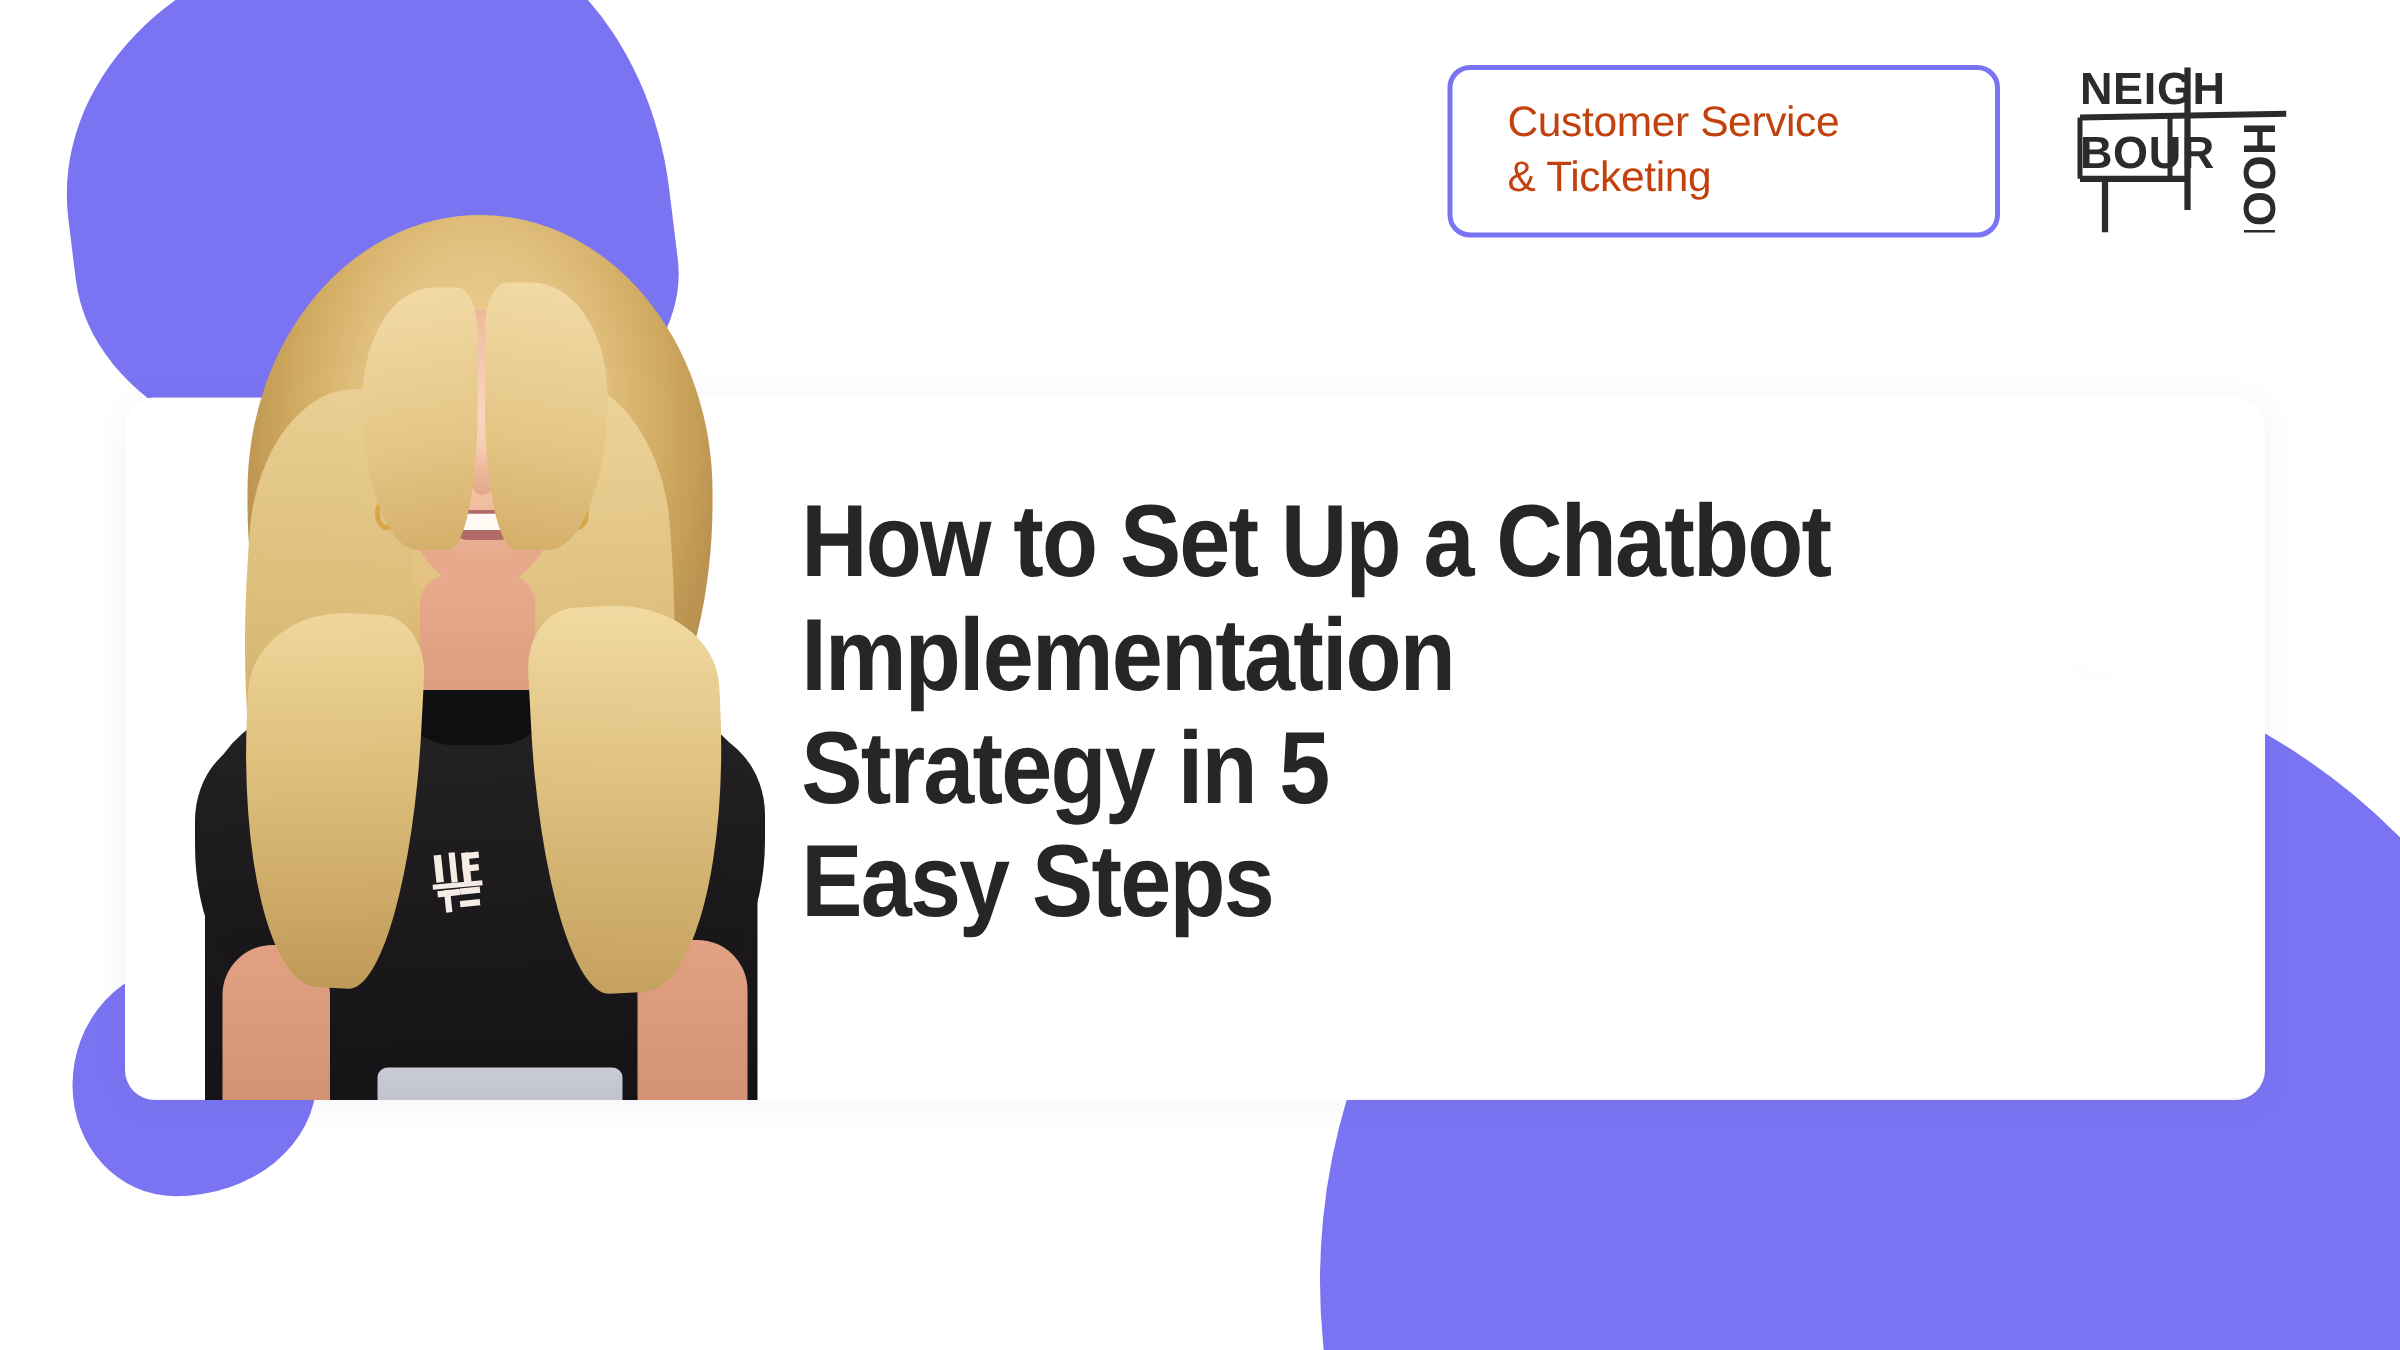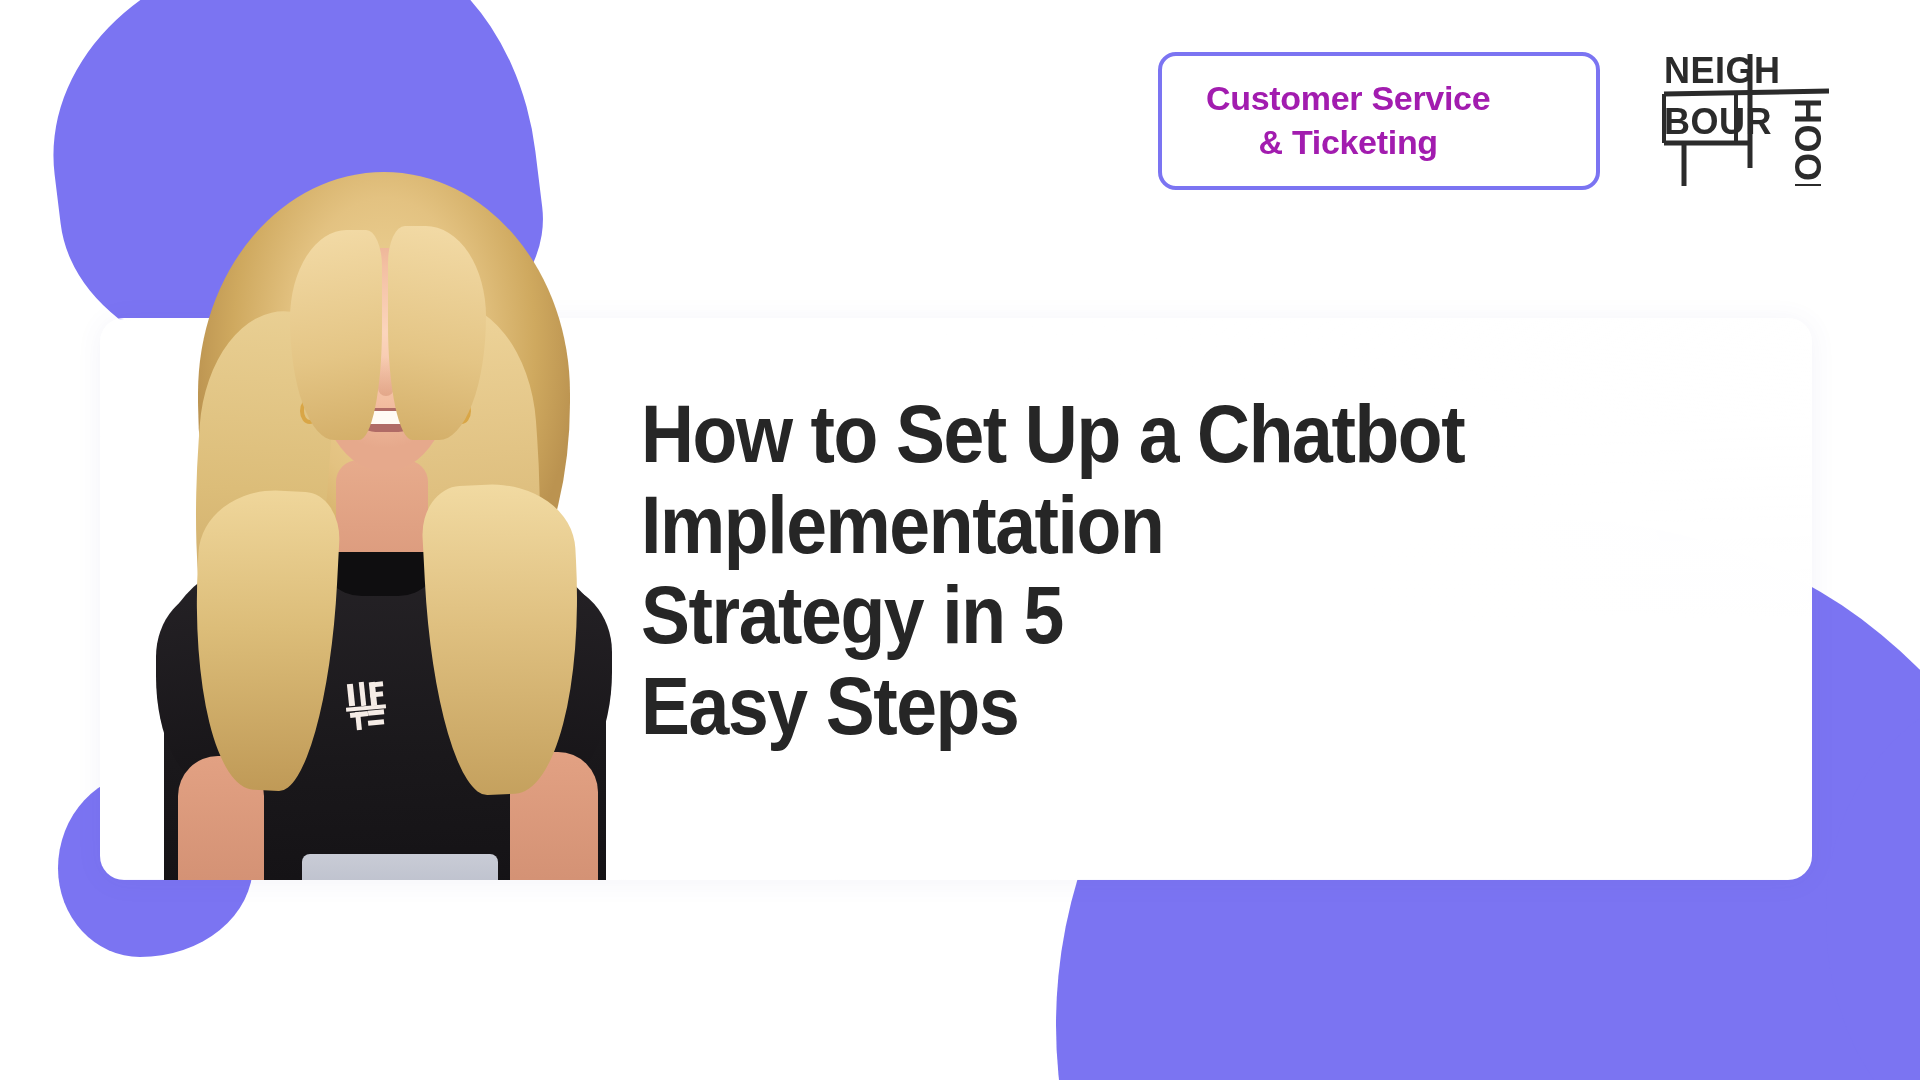--- a/index.html
+++ b/index.html
@@ -245,27 +245,26 @@
     position:absolute;
     left:1158px; top:52px;
     width:442px; height:138px;
     border:4px solid #7b74f2;
     border-radius:18px;
     background:transparent;
     display:flex; align-items:center;
   }
   #category-badge-label {
     padding:0 44px;
-    color:#a21caf;
+    color:#c2410c;
     font-size:34px;
-    font-weight:700;
+    font-weight:400;
     line-height:1.28;
     letter-spacing:-0.3px;
     white-space:pre-line;
-    text-align:center;
   }
 
   
   #brand-logo {
     position:absolute;
     left:1658px; top:36px;
     width:172px; height:150px;
   }
   #brand-logo svg { display:block; width:172px; height:150px; }
   .logo-wordmark-text {

